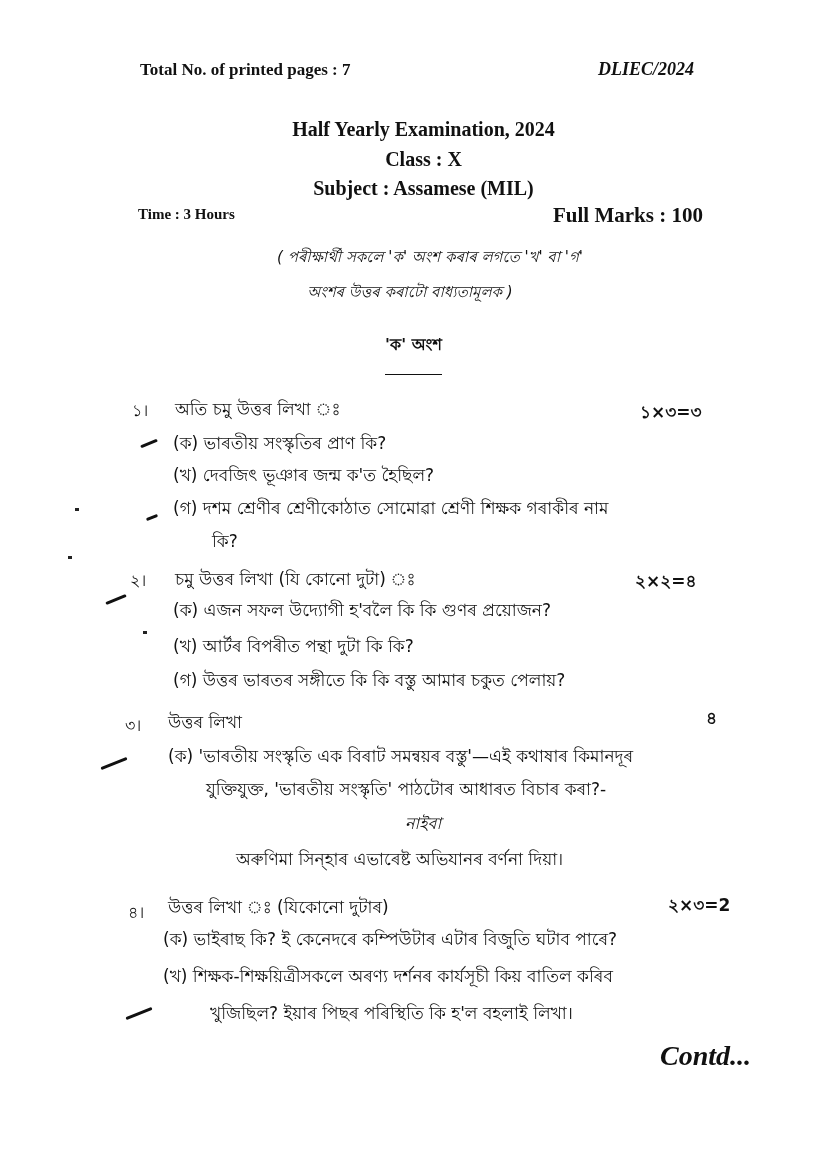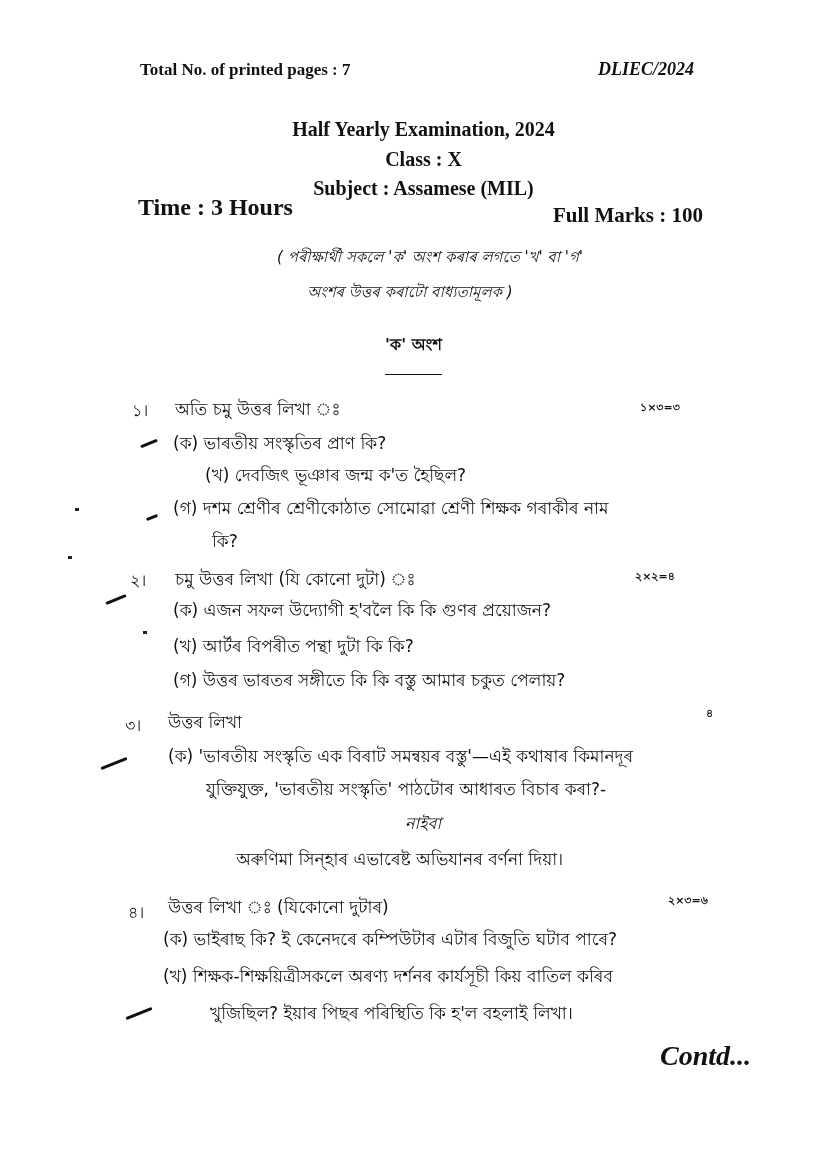--- a/index.html
+++ b/index.html
@@ -7,30 +7,30 @@
     width: 827px; height: 1169px; background: #ffffff; position: relative; overflow: hidden;
     font-family: "DejaVu Serif", "Liberation Serif", serif; color: #111;
   }
   .abs { position: absolute; }
   .hdr-left { left: 140px; top: 60px; font-weight: bold; font-size: 17px; font-family: "Liberation Serif", serif; }
   .hdr-right { left: 598px; top: 59px; font-style: italic; font-weight: bold; font-size: 18px; font-family: "Liberation Serif", serif; }
   .center { left: 0; width: 827px; text-align: center; font-weight: bold; font-family: "Liberation Serif", serif; }
   .t1 { top: 118px; font-size: 20px; left: 10px; }
   .t2 { top: 148px; font-size: 20px; left: 10px; }
   .t3 { top: 177px; font-size: 20px; left: 10px; }
-  .time { left: 138px; top: 194px; font-size: 24px; font-weight: bold; font-family: "Liberation Serif", serif; }
+  .time { left: 138px; top: 206px; font-size: 15px; font-weight: bold; font-family: "Liberation Serif", serif; }
   .marks { left: 553px; top: 203px; font-size: 21px; font-weight: bold; font-family: "Liberation Serif", serif; }
   .instr { left: 0; width: 860px; text-align: center; font-style: italic; font-size: 15px; font-family: "DejaVu Sans", sans-serif; }
   .i1 { top: 245px; }
   .i2 { top: 280px; left: -20px; }
   .section { left: 0; width: 827px; text-align: center; top: 332px; font-size: 16px; font-weight: bold; font-family: "DejaVu Sans", sans-serif; }
   .section span { border-bottom: 1.5px solid #111; padding-bottom: 20px; }
   .qnum { font-size: 16px; font-family: "DejaVu Sans", sans-serif; }
   .qtext { font-size: 17px; font-family: "DejaVu Sans", sans-serif; }
-  .mark { font-size: 11px; font-family: "DejaVu Sans", sans-serif; font-weight: bold; }
+  .mark { font-size: 17px; font-family: "DejaVu Sans", sans-serif; font-weight: bold; }
   .sub { font-size: 17px; font-family: "DejaVu Sans", sans-serif; }
   .or { font-style: italic; font-size: 16px; font-family: "DejaVu Sans", sans-serif; }
   .contd { left: 660px; top: 1040px; font-style: italic; font-weight: bold; font-size: 28px; font-family: "Liberation Serif", serif; }
   .tick { position: absolute; height: 3px; background: #111; border-radius: 2px; transform: rotate(-22deg); }
   .dot { position: absolute; width: 4px; height: 3px; background: #222; }
 </style>
 </head>
 <body>
 
 <div class="abs hdr-left">Total No. of printed pages : 7</div>
@@ -44,42 +44,42 @@
 
 <div class="abs instr i1">( পৰীক্ষাৰ্থী সকলে 'ক' অংশ কৰাৰ লগতে 'খ' বা 'গ'</div>
 <div class="abs instr i2">অংশৰ উত্তৰ কৰাটো বাধ্যতামূলক )</div>
 
 <div class="abs section"><span>'ক' অংশ</span></div>
 
 <div class="abs qnum" style="left:132px;top:398px;">১।</div>
 <div class="abs qtext" style="left:175px;top:396px;">অতি চমু উত্তৰ লিখা ঃ</div>
 <div class="abs mark" style="left:640px;top:399px;">১×৩=৩</div>
 <div class="abs sub" style="left:173px;top:430px;"><span>(ক)</span> <span>ভাৰতীয় সংস্কৃতিৰ প্ৰাণ কি?</span></div>
-<div class="abs sub" style="left:173px;top:462px;margin-left:32px;"><span>(খ)</span> <span>দেবজিৎ ভূঞাৰ জন্ম ক'ত হৈছিল?</span></div>
+<div class="abs sub" style="left:173px;top:462px;"><span>(খ)</span> <span>দেবজিৎ ভূঞাৰ জন্ম ক'ত হৈছিল?</span></div>
 <div class="abs sub" style="left:173px;top:495px;"><span>(গ)</span> <span>দশম শ্ৰেণীৰ শ্ৰেণীকোঠাত সোমোৱা শ্ৰেণী শিক্ষক গৰাকীৰ নাম</span></div>
 <div class="abs sub" style="left:212px;top:528px;">কি?</div>
 
 <div class="abs qnum" style="left:130px;top:568px;">২।</div>
 <div class="abs qtext" style="left:175px;top:566px;">চমু উত্তৰ লিখা (যি কোনো দুটা) ঃ</div>
 <div class="abs mark" style="left:635px;top:568px;">২×২=৪</div>
 <div class="abs sub" style="left:173px;top:597px;"><span>(ক)</span> <span>এজন সফল উদ্যোগী হ'বলৈ কি কি গুণৰ প্ৰয়োজন?</span></div>
 <div class="abs sub" style="left:173px;top:633px;"><span>(খ)</span> <span>আৰ্টৰ বিপৰীত পন্থা দুটা কি কি?</span></div>
 <div class="abs sub" style="left:173px;top:667px;"><span>(গ)</span> <span>উত্তৰ ভাৰতৰ সঙ্গীতে কি কি বস্তু আমাৰ চকুত পেলায়?</span></div>
 
 <div class="abs qnum" style="left:125px;top:713px;">৩।</div>
 <div class="abs qtext" style="left:168px;top:709px;">উত্তৰ লিখা</div>
 <div class="abs mark" style="left:706px;top:705px;">৪</div>
 <div class="abs sub" style="left:168px;top:743px;"><span>(ক)</span> <span>'ভাৰতীয় সংস্কৃতি এক বিৰাট সমন্বয়ৰ বস্তু'—এই কথাষাৰ কিমানদূৰ</span></div>
 <div class="abs sub" style="left:206px;top:776px;">যুক্তিযুক্ত, 'ভাৰতীয় সংস্কৃতি' পাঠটোৰ আধাৰত বিচাৰ কৰা?-</div>
 <div class="abs or" style="left:405px;top:811px;">নাইবা</div>
 <div class="abs sub" style="left:236px;top:846px;">অৰুণিমা সিন্‌হাৰ এভাৰেষ্ট অভিযানৰ বৰ্ণনা দিয়া।</div>
 
 <div class="abs qnum" style="left:128px;top:900px;">৪।</div>
 <div class="abs qtext" style="left:168px;top:894px;">উত্তৰ লিখা ঃ (যিকোনো দুটাৰ)</div>
-<div class="abs mark" style="left:668px;top:892px;">২×৩=৬</div>
+<div class="abs mark" style="left:668px;top:892px;">২×৩=2</div>
 <div class="abs sub" style="left:163px;top:926px;"><span>(ক)</span> <span>ভাইৰাছ কি? ই কেনেদৰে কম্পিউটাৰ এটাৰ বিজুতি ঘটাব পাৰে?</span></div>
 <div class="abs sub" style="left:163px;top:963px;"><span>(খ)</span> <span>শিক্ষক-শিক্ষয়িত্ৰীসকলে অৰণ্য দৰ্শনৰ কাৰ্যসূচী কিয় বাতিল কৰিব</span></div>
 <div class="abs sub" style="left:210px;top:1000px;">খুজিছিল? ইয়াৰ পিছৰ পৰিস্থিতি কি হ'ল বহলাই লিখা।</div>
 
 <div class="abs contd">Contd...</div>
 
 <div class="tick" style="left:140px;top:442px;width:18px;"></div>
 <div class="tick" style="left:146px;top:516px;width:12px;"></div>
 <div class="tick" style="left:105px;top:598px;width:22px;"></div>
 <div class="tick" style="left:100px;top:762px;width:28px;"></div>

